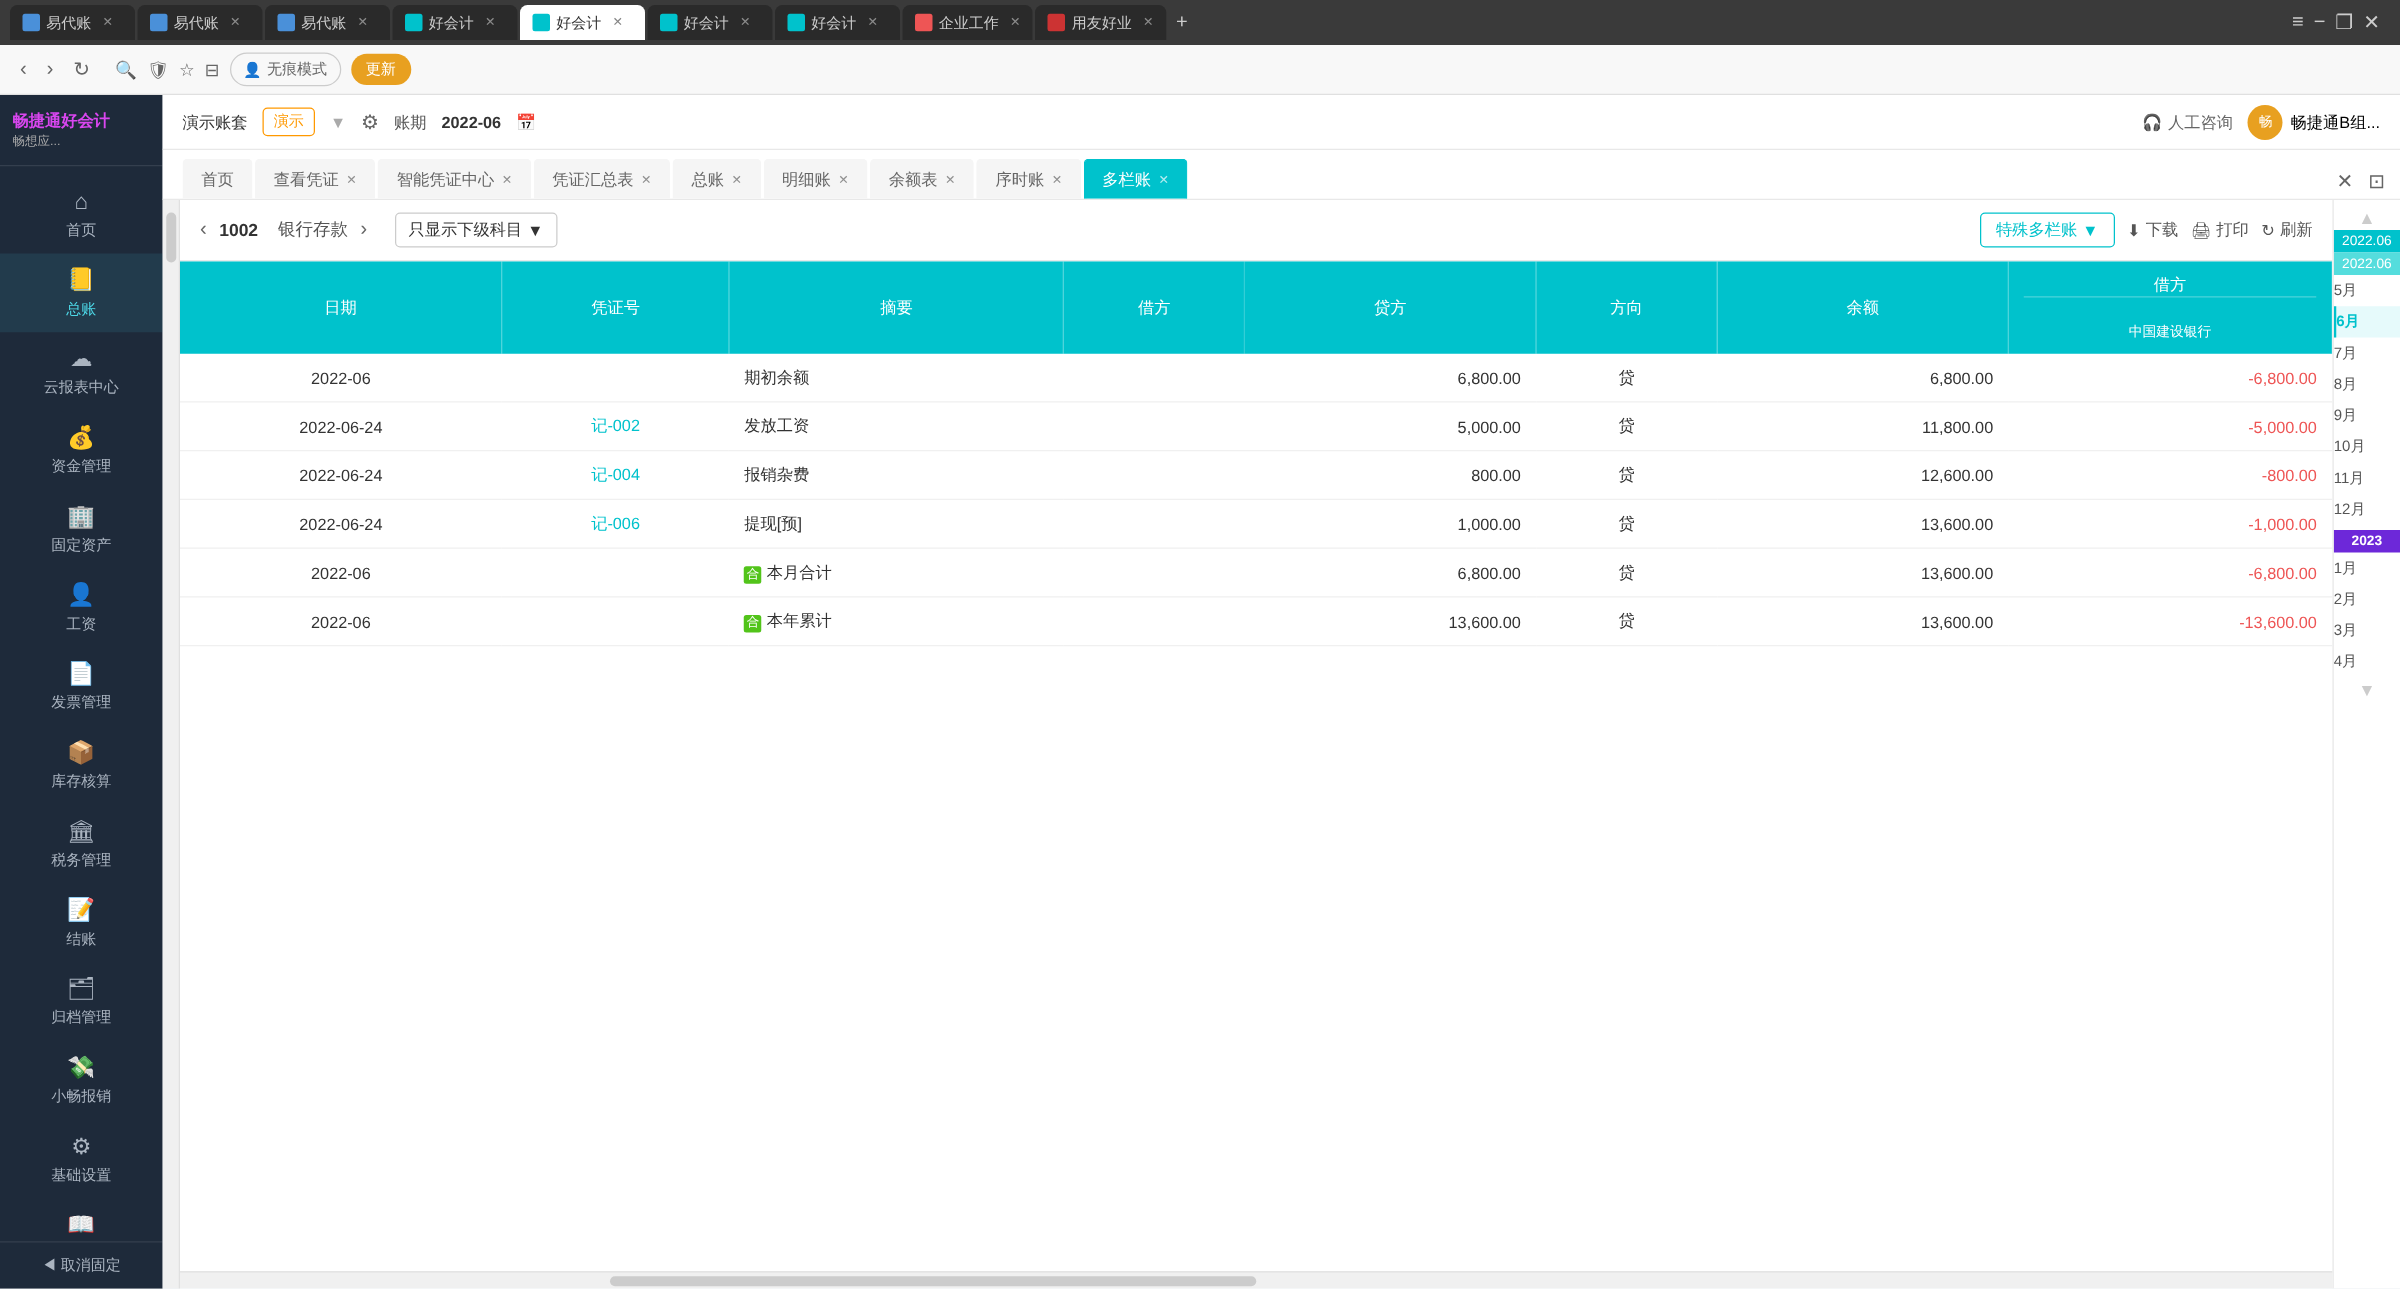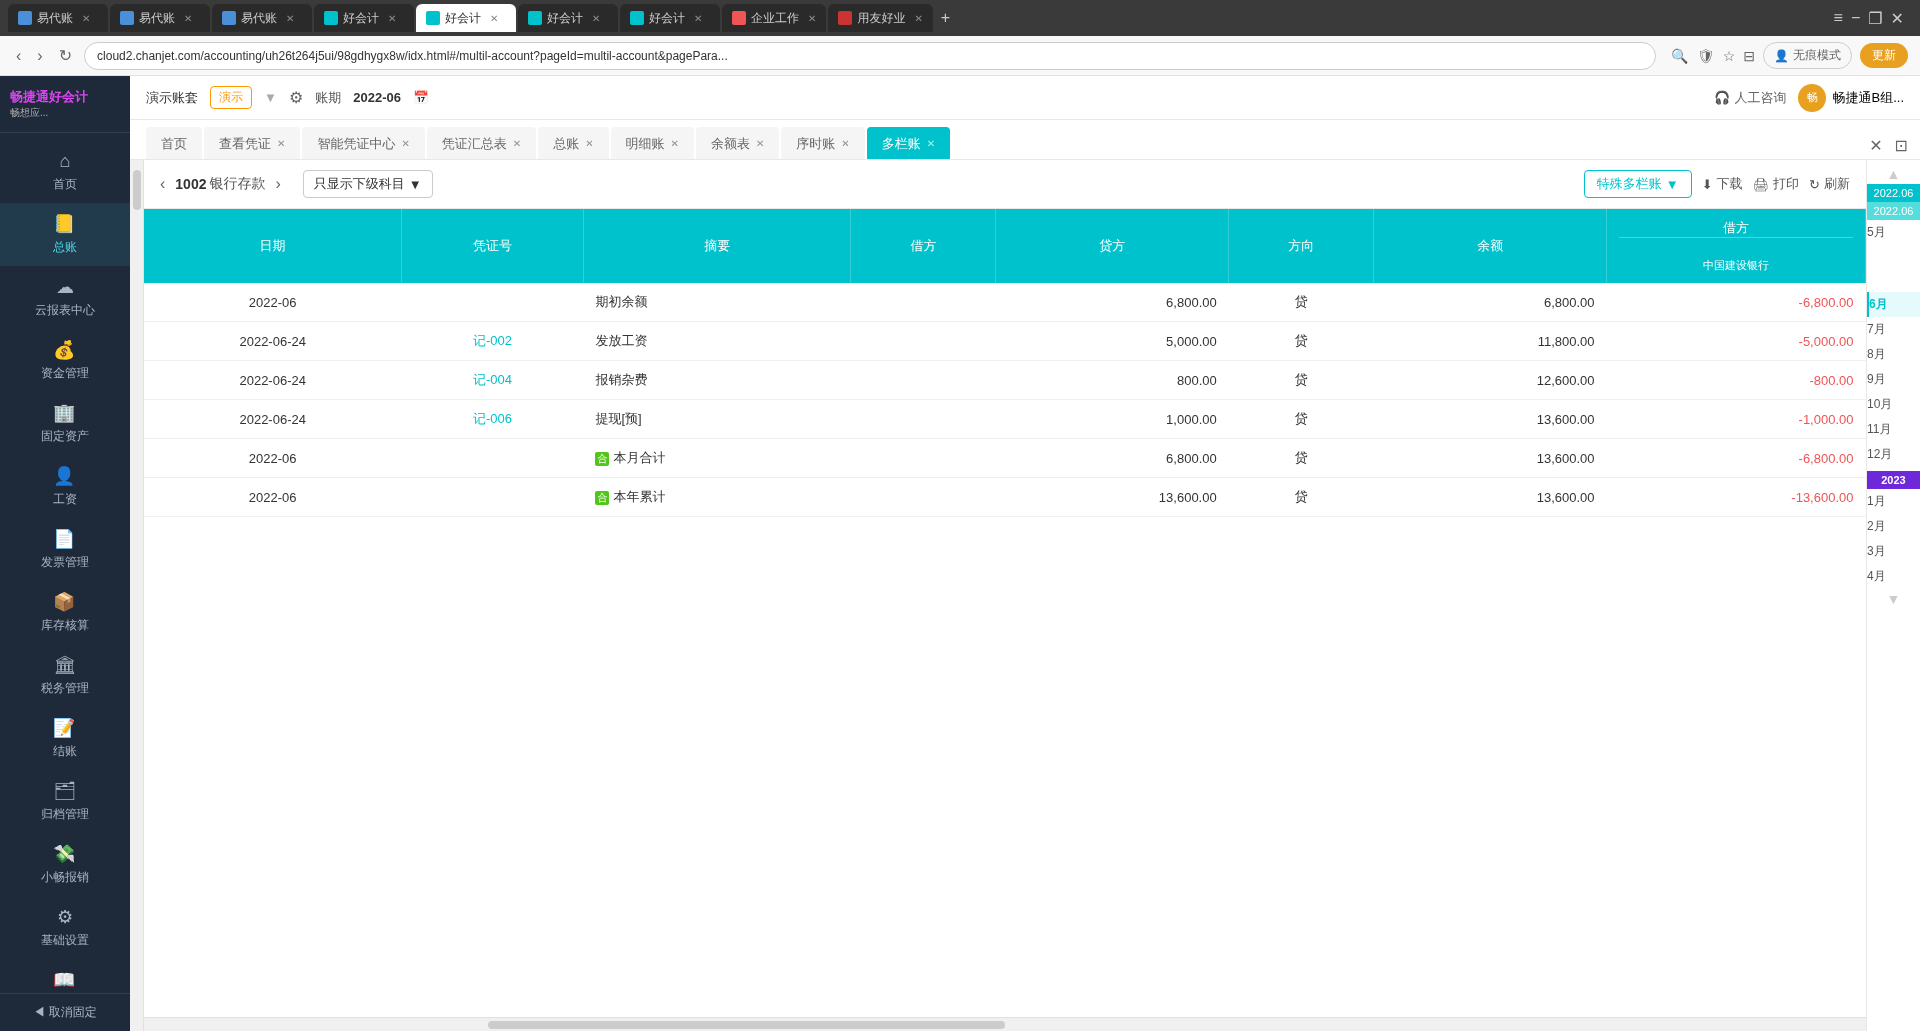--- a/index.html
+++ b/index.html
@@ -59,21 +59,21 @@
     
     .scroll-track { width: 14px; background: #f0f0f0; border-right: 1px solid #e0e0e0; position: relative; }
     .scroll-thumb { width: 8px; margin: 0 3px; background: #ccc; border-radius: 4px; position: absolute; top: 10px; height: 40px; }
 
     
     .ledger-panel { flex: 1; display: flex; flex-direction: column; overflow: hidden; background: #fff; }
 
     
     .ledger-header { padding: 10px 16px; display: flex; align-items: center; gap: 10px; border-bottom: 1px solid #e8e8e8; }
     .nav-arrow { background: none; border: none; color: #666; font-size: 16px; cursor: pointer; }
-    .account-selector { display: flex; align-items: center; gap: 3px; font-size: 14px; color: #333; cursor: pointer; }
+    .account-selector { display: flex; align-items: center; gap: 16px; font-size: 14px; color: #333; cursor: pointer; }
     .account-code { font-weight: bold; }
     .account-name { color: #555; }
     .filter-btn { display: flex; align-items: center; gap: 4px; border: 1px solid #ccc; border-radius: 4px; padding: 4px 10px; font-size: 13px; color: #333; cursor: pointer; background: #fff; margin-left: 12px; }
     .ledger-header-right { margin-left: auto; display: flex; align-items: center; gap: 10px; }
     .feature-btn { border: 1px solid #00c2cc; color: #00c2cc; background: #fff; border-radius: 4px; padding: 4px 12px; font-size: 13px; cursor: pointer; display: flex; align-items: center; gap: 4px; }
     .action-btn { background: none; border: none; color: #555; font-size: 13px; cursor: pointer; display: flex; align-items: center; gap: 4px; }
 
     
     .table-wrapper { flex: 1; overflow: auto; }
     table { width: 100%; border-collapse: collapse; }
@@ -83,21 +83,21 @@
     tbody td { padding: 10px 12px; font-size: 13px; color: #333; text-align: center; }
     tbody td.text-left { text-align: left; }
     tbody td.text-right { text-align: right; }
     .voucher-link { color: #00c2cc; cursor: pointer; text-decoration: none; }
     .summary-icon { display: inline-block; width: 14px; height: 14px; background: #52c41a; color: #fff; font-size: 10px; border-radius: 2px; text-align: center; line-height: 14px; margin-right: 4px; }
 
     
     .calendar-panel { width: 54px; background: #fff; border-left: 1px solid #e8e8e8; display: flex; flex-direction: column; align-items: center; padding: 4px 0; overflow-y: auto; }
     .calendar-year-row { font-size: 11px; color: #fff; background: #00c2cc; width: 100%; text-align: center; padding: 3px 0; }
     .calendar-month { font-size: 12px; color: #555; padding: 4px 0; width: 100%; text-align: left; cursor: pointer; }
-    .calendar-month.active { color: #00c2cc; background: #e6fafb; font-weight: bold; border-left: 2px solid #00c2cc; margin-top: 47px; }
+    .calendar-month.active { color: #00c2cc; background: #e6fafb; font-weight: bold; border-left: 2px solid #00c2cc; }
     .calendar-year-label { font-size: 11px; color: #fff; background: #4dd; width: 100%; text-align: center; padding: 3px 0; margin-top: 4px; }
     .calendar-year-2023 { background: #6d28d9; font-weight: bold; }
     .cal-scroll-btn { color: #ccc; font-size: 14px; padding: 2px; cursor: pointer; text-align: center; width: 100%; }
 
     
     .h-scrollbar { height: 14px; background: #f0f0f0; border-top: 1px solid #e0e0e0; position: relative; }
     .h-scrollbar-thumb { height: 8px; margin: 3px 0; background: #ccc; border-radius: 4px; position: absolute; left: 20%; width: 30%; }
   </style>
 </head>
 <body>
@@ -155,21 +155,20 @@
     <span style="color:#ccc;font-size:16px;cursor:pointer;">−</span>
     <span style="color:#ccc;font-size:16px;cursor:pointer;">❐</span>
     <span style="color:#ccc;font-size:16px;cursor:pointer;">✕</span>
   </div>
 </div>
 
 <div class="browser-nav">
   <button class="nav-btn">‹</button>
   <button class="nav-btn">›</button>
   <button class="nav-btn">↻</button>
-  <input class="url-bar" type="text" value="cloud2.chanjet.com/accounting/uh26t264j5ui/98gdhygx8w/idx.html#/multil-account?pageId=multil-account&amp;pagePara..." style="">
   <div class="nav-right">
     <button class="nav-right-btn">🔍</button>
     <button class="nav-right-btn">🛡</button>
     <button class="nav-right-btn">☆</button>
     <button class="nav-right-btn">⊟</button>
     <button class="stealth-btn">
       <span>👤</span>
       <span>无痕模式</span>
     </button>
     <button class="update-btn">更新</button>

